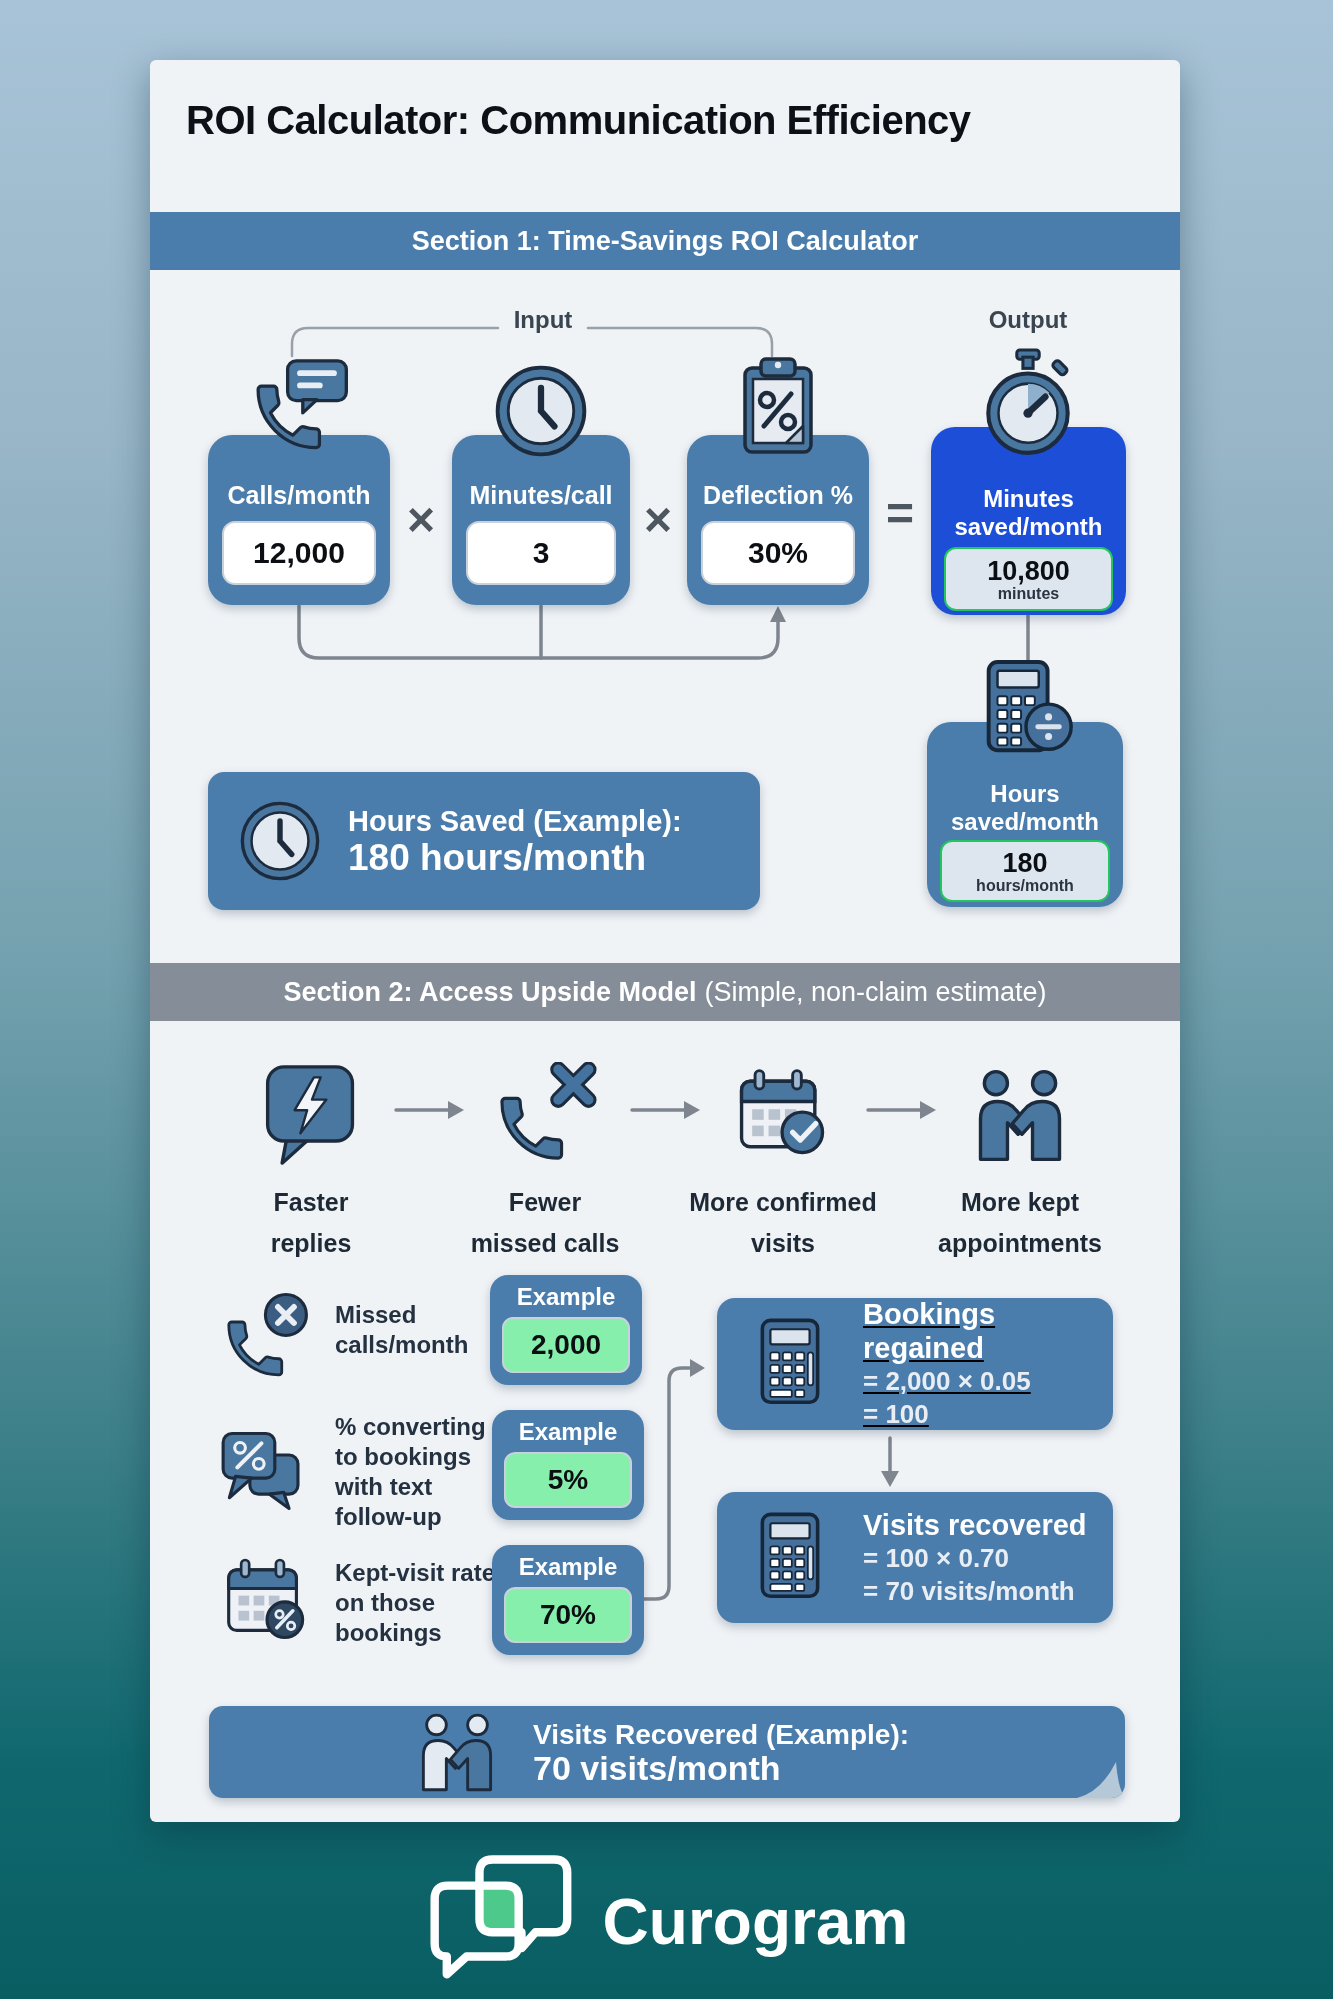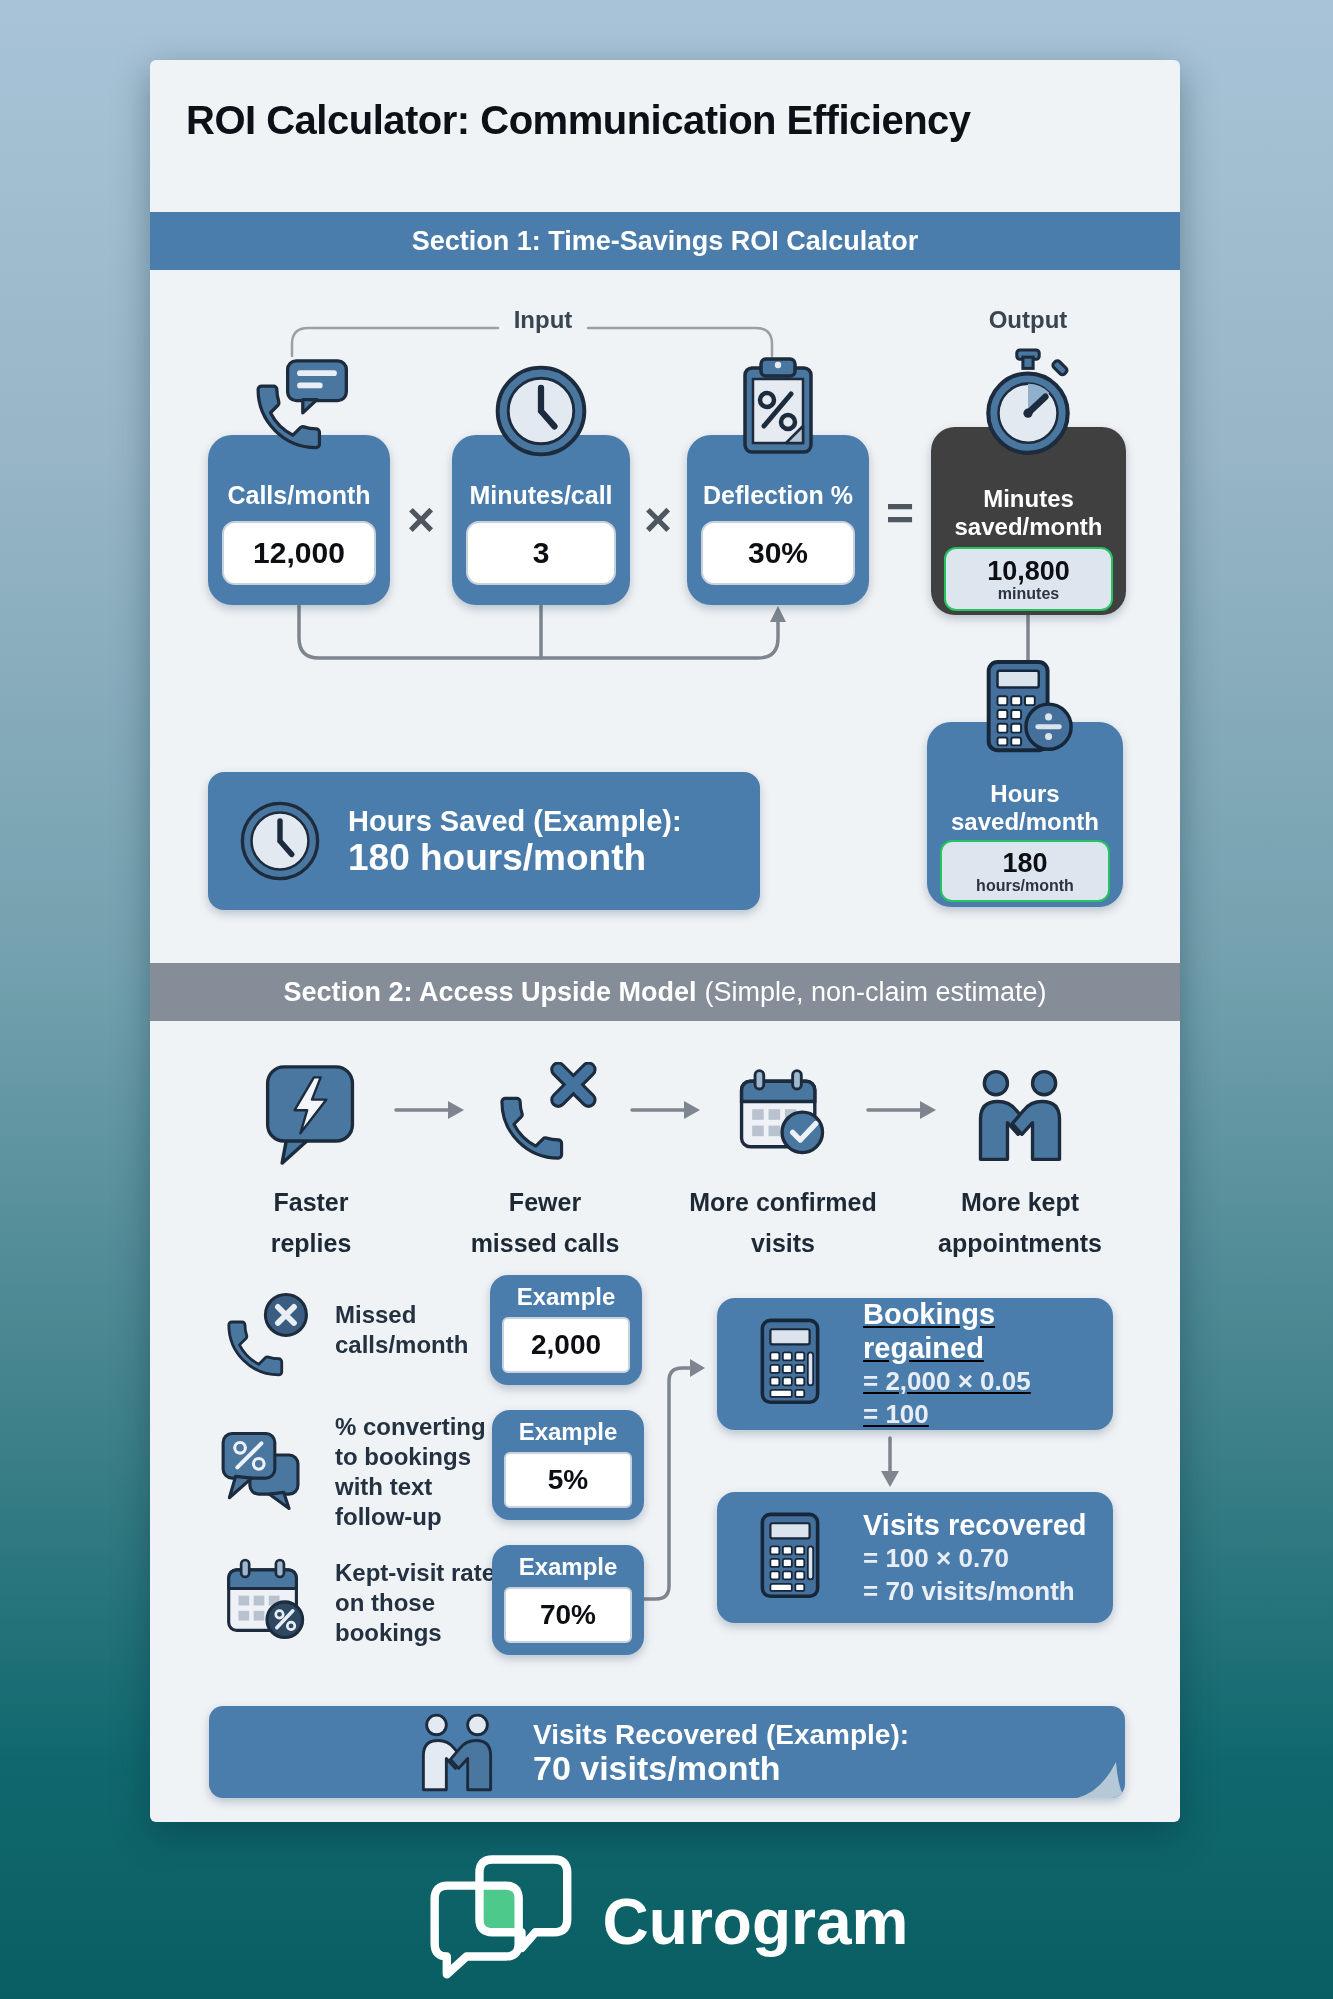--- a/index.html
+++ b/index.html
@@ -13,42 +13,42 @@
   .bar{left:0;width:1030px;height:58px;display:flex;align-items:center;justify-content:center;color:#fff;}
   .bar1{top:152px;background:#4b7dac;font-size:27px;font-weight:800;}
   .bar2{top:903px;background:#858d98;font-size:27px;}
   .bar2 .b{font-weight:700;margin-right:8px;}
   .io-label{top:246px;width:110px;text-align:center;font-size:24px;font-weight:600;color:#3a4552;}
   .inbox{top:375px;height:170px;background:#4b7dac;border-radius:24px;z-index:1;box-shadow:0 4px 10px rgba(20,50,80,.25);}
   .inbox .bl{position:absolute;left:0;right:0;top:46px;text-align:center;font-size:25px;font-weight:800;color:#fff;}
   .pill{position:absolute;left:14px;right:14px;top:86px;height:60px;background:#fff;border:2px solid #c9d2dc;
     border-radius:13px;display:flex;align-items:center;justify-content:center;font-size:30px;font-weight:700;color:#0b0e12;}
   .op{top:432px;width:62px;text-align:center;font-size:48px;font-weight:700;color:#4e565f;}
-  .outbox{left:781px;top:367px;width:195px;height:188px;background:#404040;border-radius:24px;z-index:1;box-shadow:0 4px 10px rgba(20,50,80,.25);}
+  .outbox{left:781px;top:367px;width:195px;height:188px;background:#1d4ed8;border-radius:24px;z-index:1;box-shadow:0 4px 10px rgba(20,50,80,.25);}
   .outbox .bl,.hoursbox .bl{position:absolute;left:6px;right:6px;top:58px;text-align:center;font-size:24px;font-weight:800;color:#fff;line-height:28px;}
   .pill2{position:absolute;left:13px;right:13px;top:120px;height:60px;background:#dde6ee;border:2px solid #22c55e;
     border-radius:12px;display:flex;flex-direction:column;align-items:center;justify-content:center;}
   .pill2 .v{font-size:27px;font-weight:800;color:#0b0e12;line-height:28px;}
   .pill2 .u{font-size:16px;font-weight:700;color:#2b3542;line-height:17px;}
   .hoursbox{left:777px;top:662px;width:196px;height:185px;background:#4b7dac;border-radius:24px;z-index:1;box-shadow:0 4px 10px rgba(20,50,80,.25);}
   .hoursbox .pill2{top:118px;height:58px;}
   .banner{left:58px;top:712px;width:552px;height:138px;background:#4b7dac;border-radius:16px;display:flex;align-items:center;
     box-shadow:0 4px 10px rgba(20,50,80,.25);}
   .banner .txt{margin-left:22px;color:#fff;}
   .banner .t1{font-size:29px;font-weight:800;line-height:34px;}
   .banner .t2{font-size:37px;font-weight:800;line-height:40px;}
   .banner .ic{margin-left:26px;width:92px;height:92px;flex:0 0 auto;}
   .flow-ic{top:1002px;width:106px;height:106px;}
   .flow-lb{top:1122px;text-align:center;font-size:25px;font-weight:700;color:#1e2936;line-height:41px;}
   .f-ic{width:100%;height:100%;}
   .factor-ic{width:98px;height:98px;}
   .factor-lb{font-size:24px;font-weight:700;color:#243140;line-height:30px;}
   .exbox{width:152px;background:#4b7dac;border-radius:18px;box-shadow:0 4px 10px rgba(20,50,80,.25);}
   .exbox .tag{text-align:center;font-size:24px;font-weight:700;color:#fff;margin-top:8px;}
-  .exbox .pillx{margin:6px 12px 12px 12px;height:52px;background:#ffffff;border:2px solid #c9d2dc;border-radius:6px;
+  .exbox .pillx{margin:6px 12px 12px 12px;height:52px;background:#86efac;border:2px solid #c9d2dc;border-radius:11px;
     display:flex;align-items:center;justify-content:center;font-size:28px;font-weight:800;color:#0b0e12;}
   .calcbox{left:567px;width:396px;background:#4b7dac;border-radius:18px;display:flex;align-items:center;
     box-shadow:0 4px 10px rgba(20,50,80,.25);}
   .calcbox .cic{width:98px;height:98px;margin-left:24px;flex:0 0 auto;}
   .calcbox .ctxt{margin-left:24px;color:#fff;}
   .calcbox .ct{font-size:29px;font-weight:800;line-height:34px;}
   .calcbox .cl{font-size:26px;font-weight:700;color:#e9eef5;line-height:33px;}
   .banner2{left:59px;top:1646px;width:916px;height:92px;background:#4b7dac;border-radius:14px;overflow:hidden;
     box-shadow:0 4px 10px rgba(20,50,80,.25);}
   .banner2 .row{position:absolute;left:200px;top:0;height:100%;display:flex;align-items:center;}

